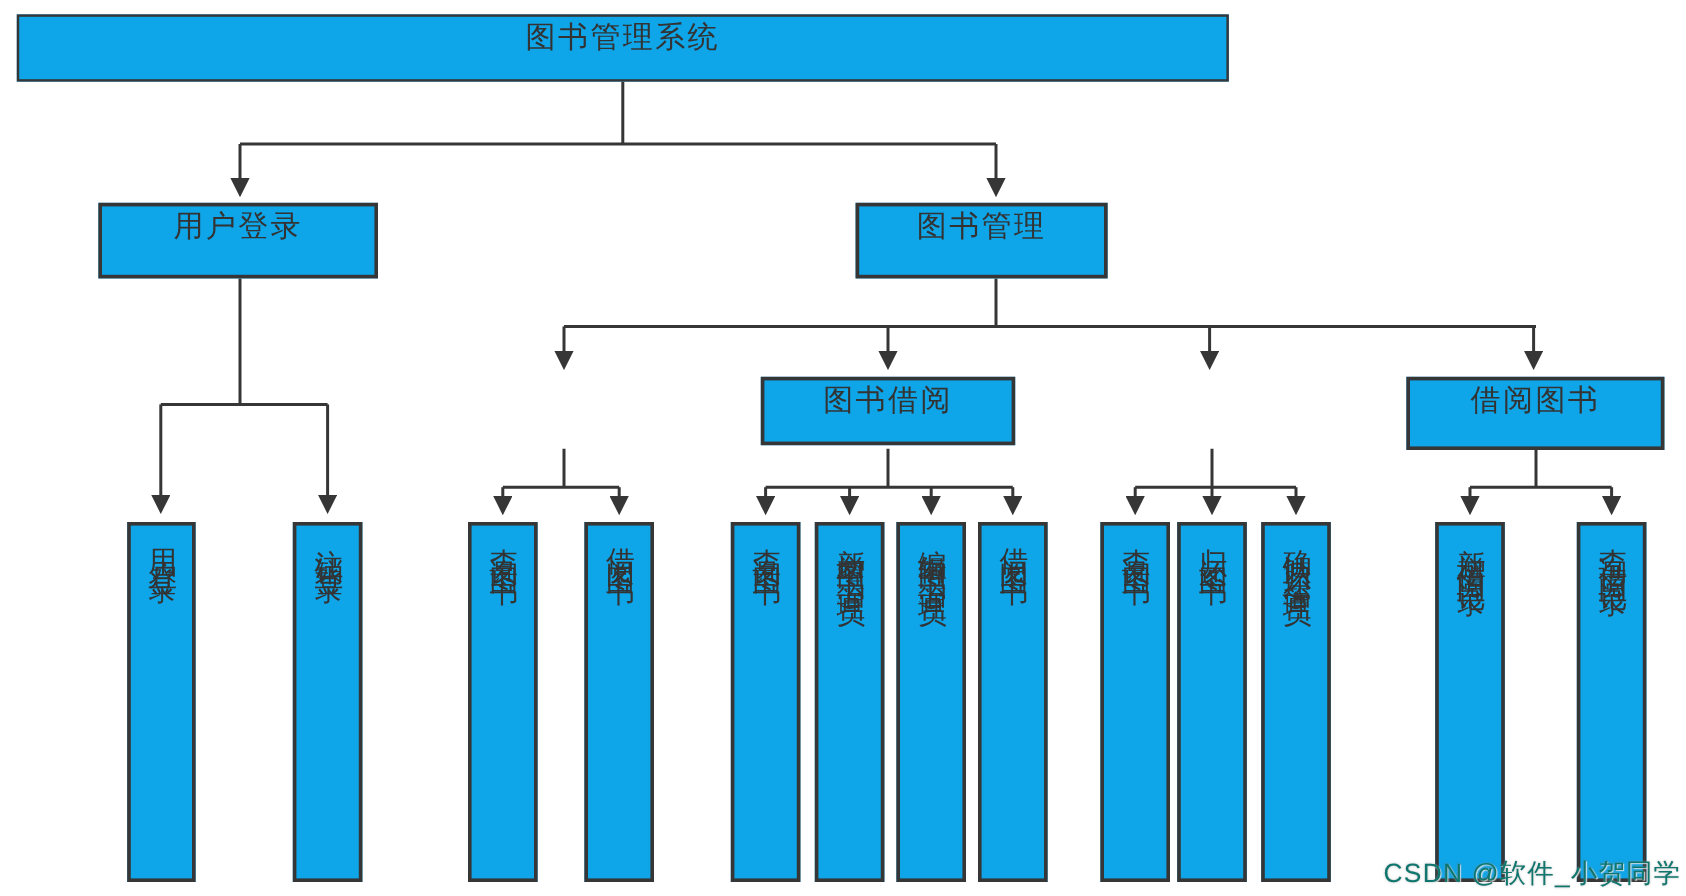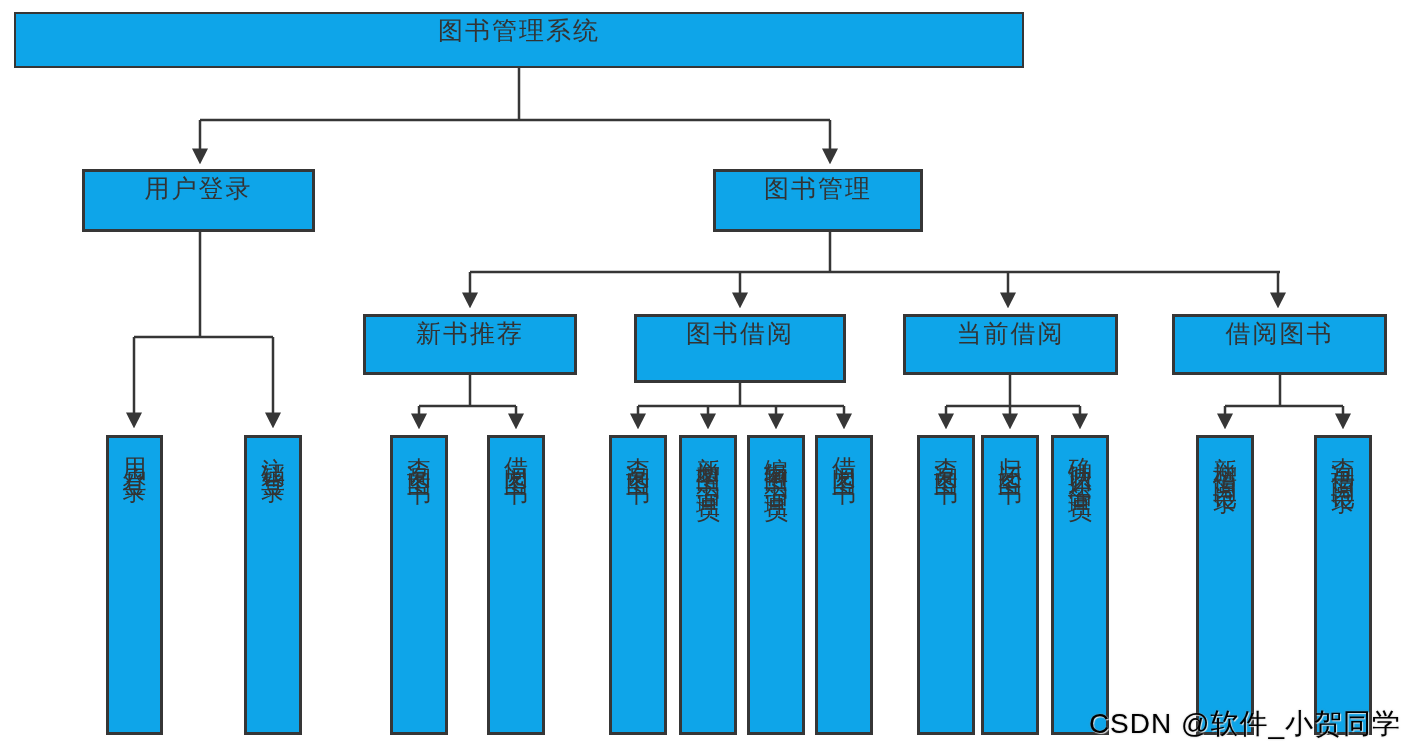--- a/index.html
+++ b/index.html
@@ -32,22 +32,22 @@
     text-orientation:mixed;
     font-size:24px;
     line-height:1;
     letter-spacing:8px;
     white-space:nowrap;
   }
   .watermark{
     position:absolute;
     right:4px;
     bottom:4px;
-    font-size:28px;
-    color:#000000;
+    font-size:22px;
+    color:#0f766e;
     text-shadow:0 0 2px rgba(140,140,140,0.65), 1px 1px 1px rgba(255,255,255,0.9);
     white-space:nowrap;
     letter-spacing:1px;
   }
 </style>
 </head>
 <body>
 
 <div class="stage">
 
@@ -94,31 +94,25 @@
   </div>
 
   <div class="node" style="left:82px;top:169px;width:233px;height:63px">
     <span class="h-label">用户登录</span>
   </div>
 
   <div class="node" style="left:713px;top:169px;width:210px;height:63px">
     <span class="h-label">图书管理</span>
   </div>
 
-  <div class="node" style="left:363px;top:314px;width:214px;height:61px">
-    <span class="h-label">新书推荐</span>
-  </div>
 
-  <div class="node" style="left:634px;top:314px;width:212px;height:69px">
+  <div class="node" style="left:634px;top:314px;width:212px;height:57px">
     <span class="h-label">图书借阅</span>
   </div>
 
-  <div class="node" style="left:903px;top:314px;width:215px;height:61px">
-    <span class="h-label">当前借阅</span>
-  </div>
 
   <div class="node" style="left:1172px;top:314px;width:215px;height:61px">
     <span class="h-label">借阅图书</span>
   </div>
 
   <div class="node" style="left:106px;top:435px;width:57px;height:300px">
     <span class="v-label">用户登录</span>
   </div>
 
   <div class="node" style="left:244px;top:435px;width:58px;height:300px">

